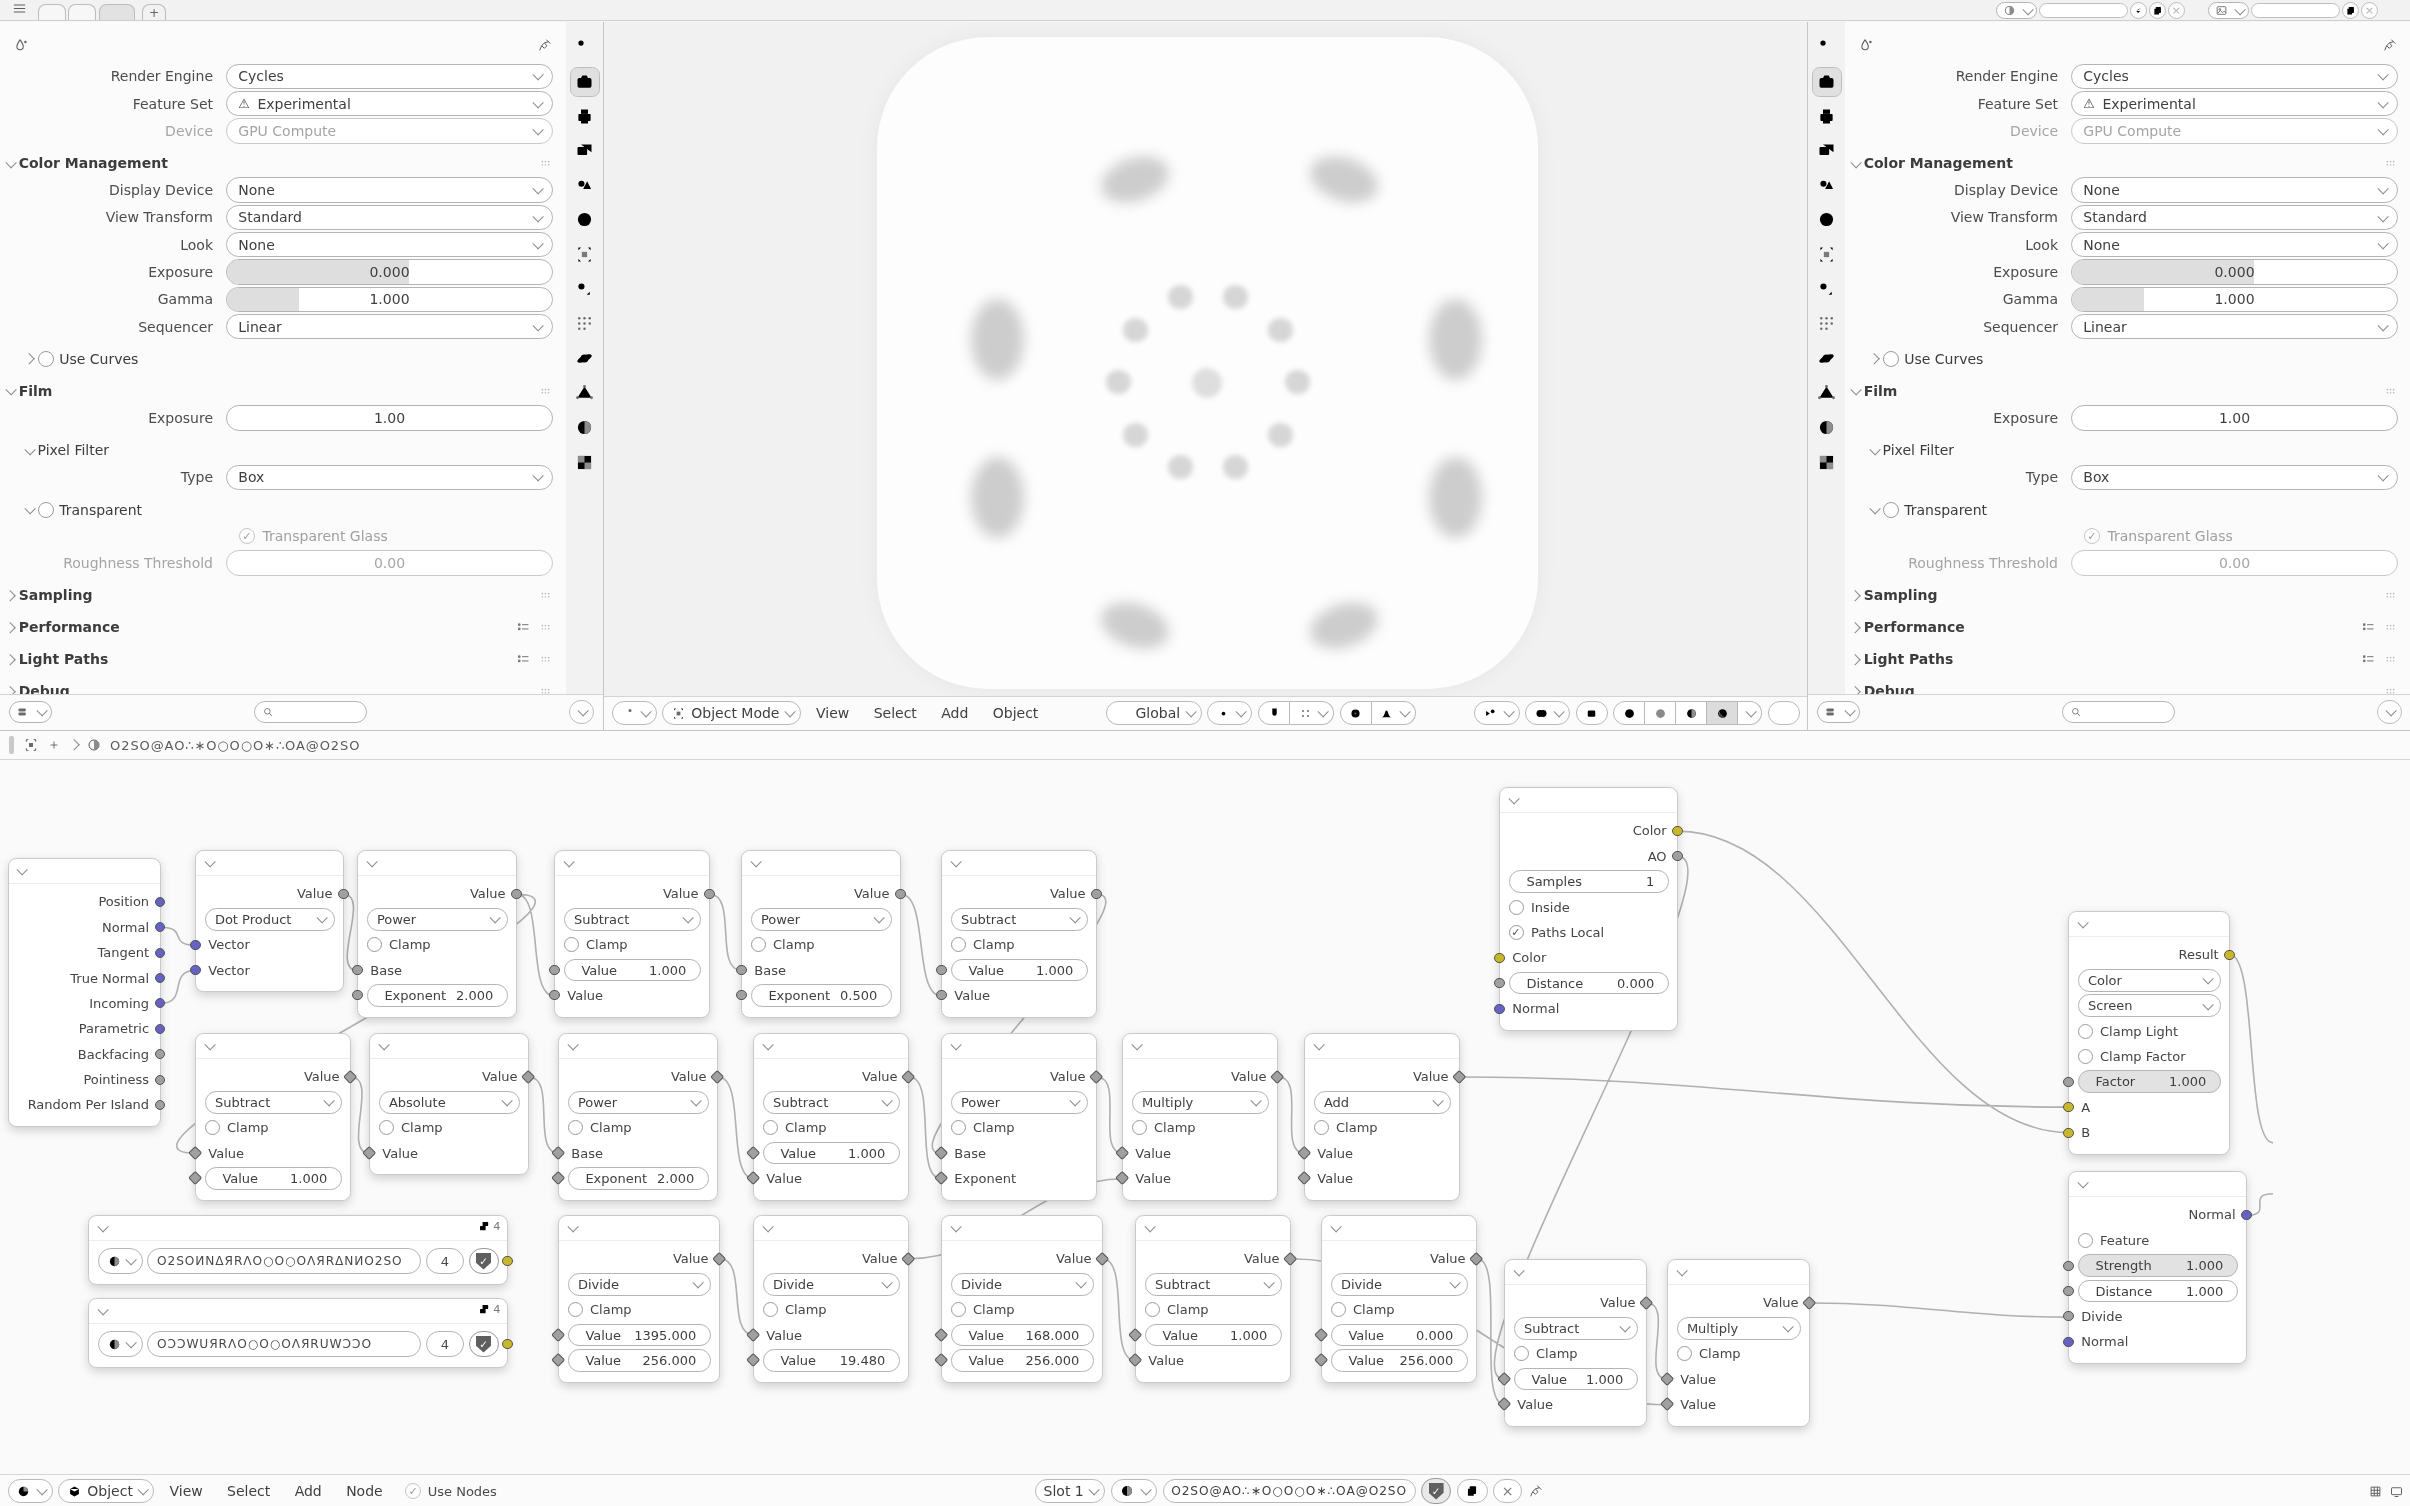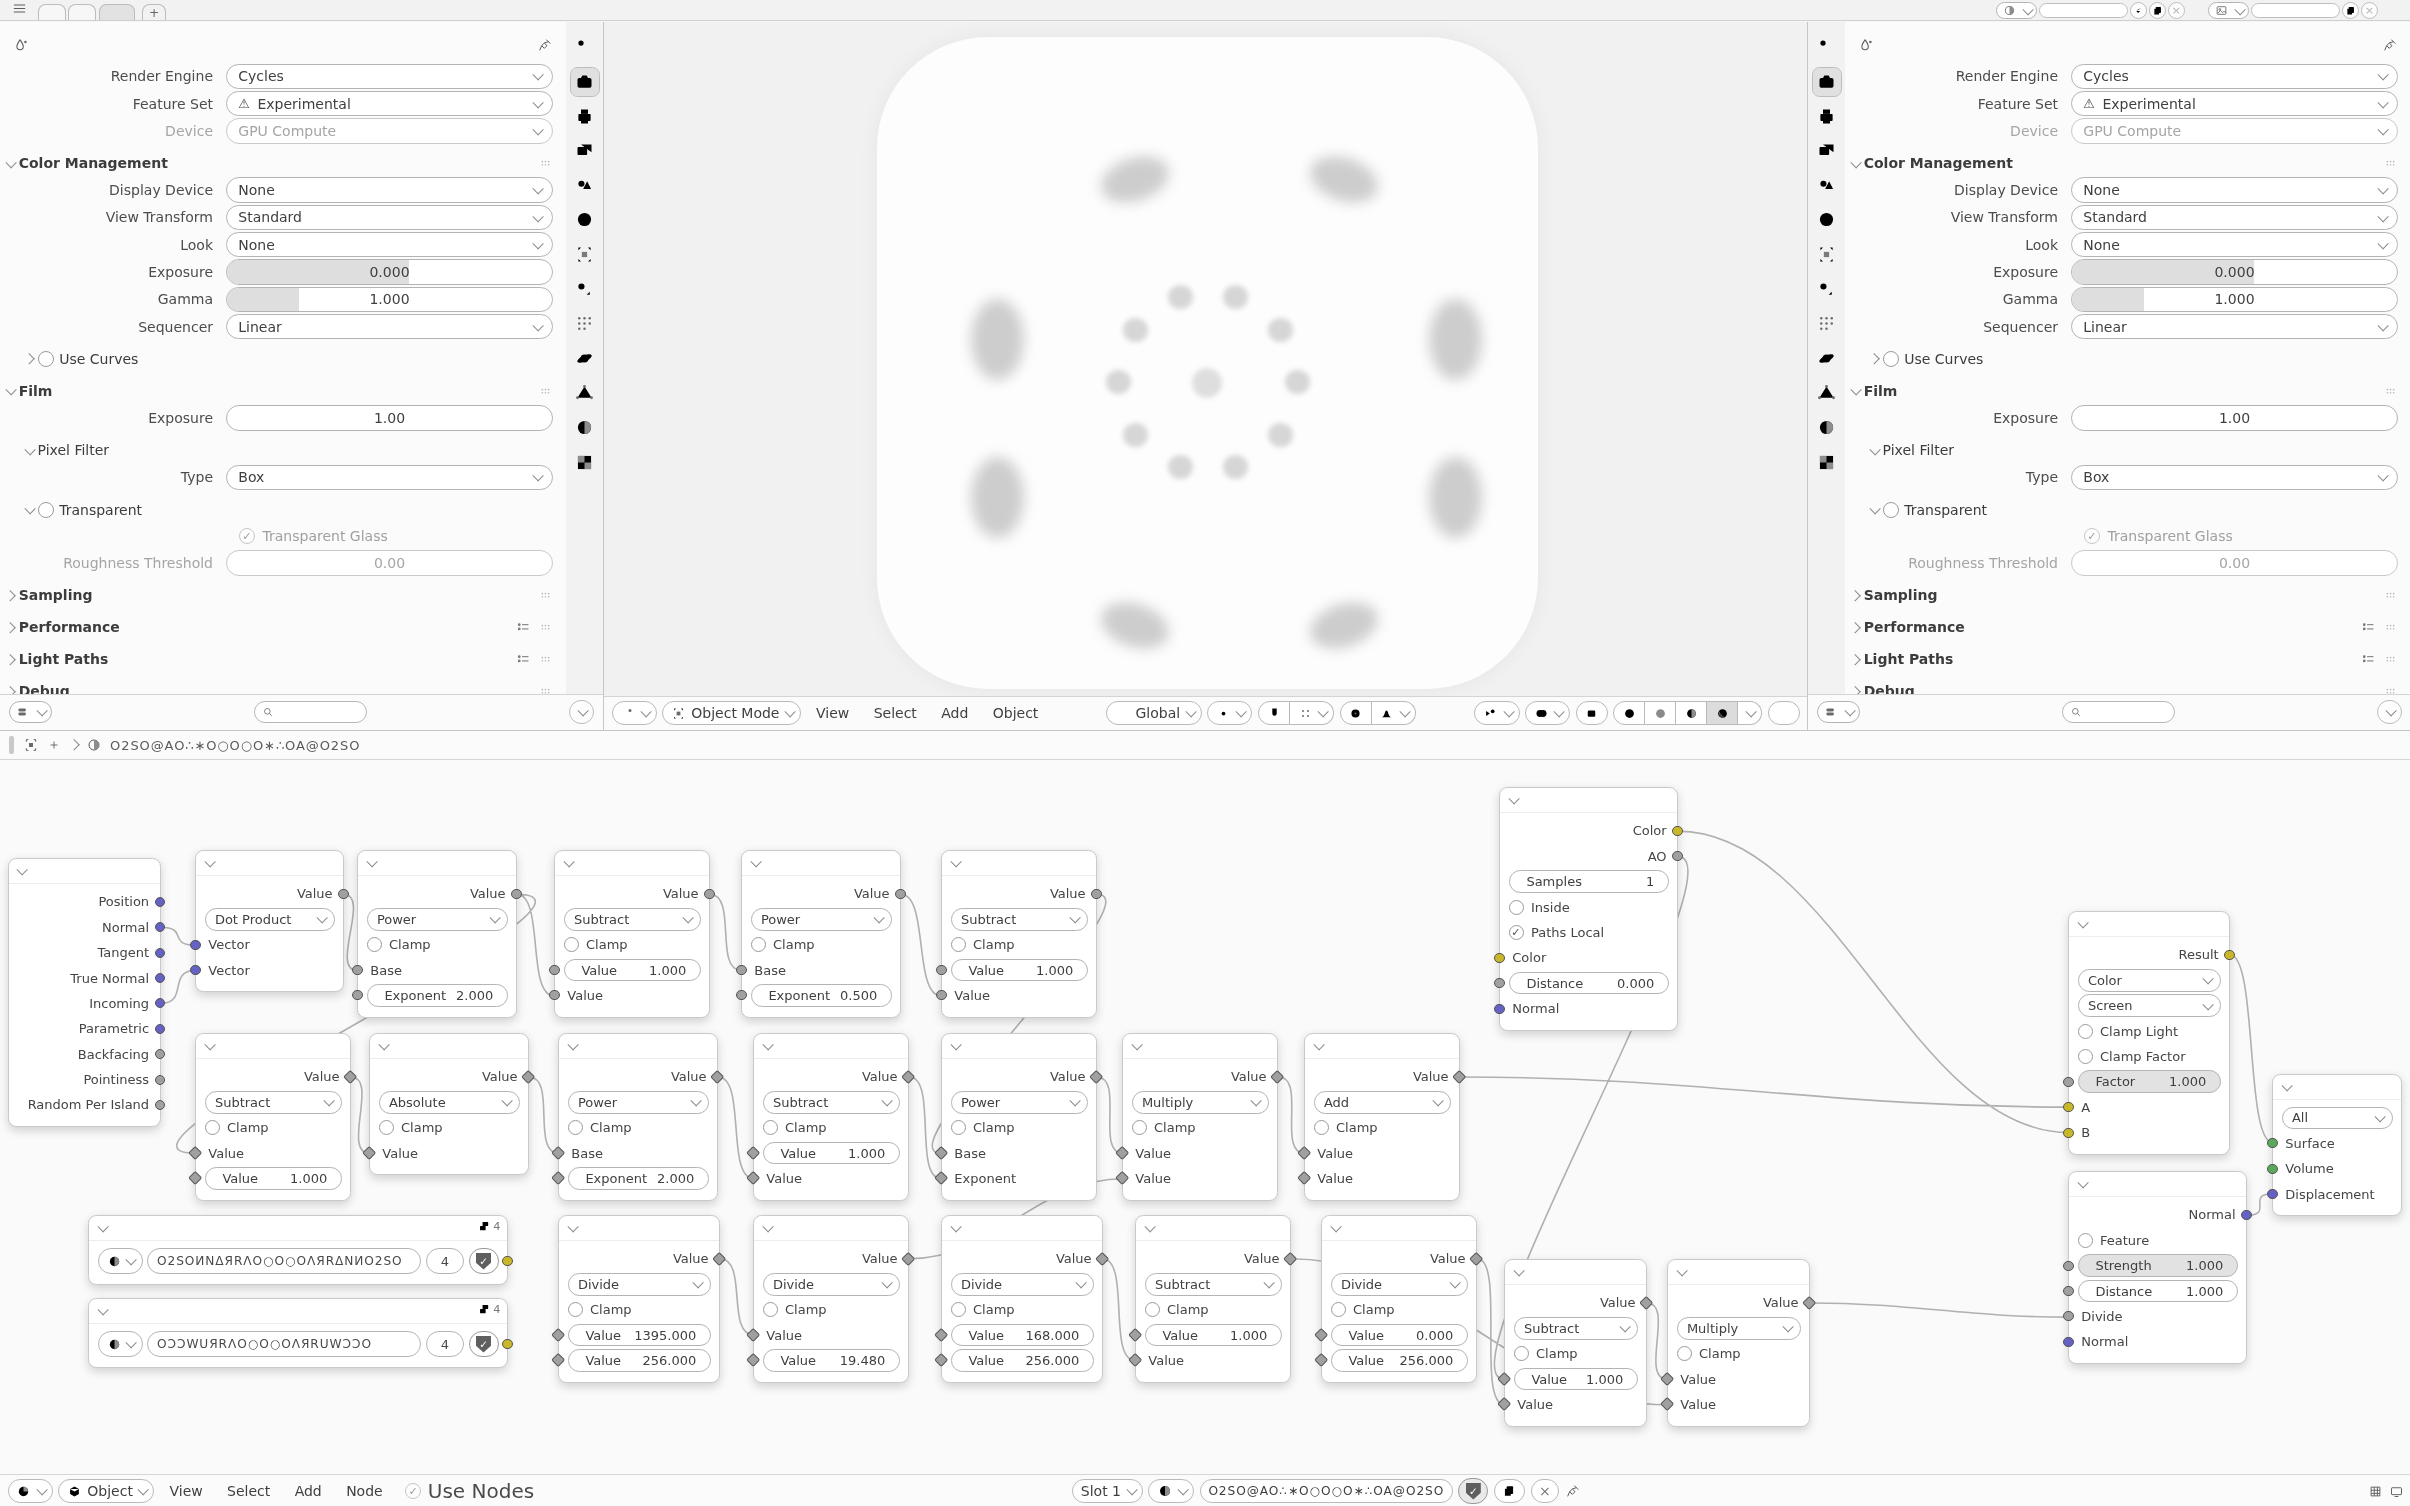--- a/index.html
+++ b/index.html
@@ -1866,45 +1866,20 @@
             <div class="nrow">
               <span style="padding-left: 3.8px;">Normal</span>
             </div>
           </div>
           <div class="sock" style="background: rgb(101, 98, 196); right: -5.6px; top: 38px;"></div>
           <div class="sock" style="background: rgb(160, 160, 160); left: -5.6px; top: 89px;"></div>
           <div class="sock" style="background: rgb(160, 160, 160); left: -5.6px; top: 114px;"></div>
           <div class="sock" style="background: rgb(160, 160, 160); left: -5.6px; top: 139px;"></div>
           <div class="sock" style="background: rgb(101, 98, 196); left: -5.6px; top: 165px;"></div>
         </div>
-        <div class="node" style="left: 2272px; top: 314px; width: 130px;">
-          <div class="nhead">
-            <span class="chev" style="margin: 0px;"></span>
-          </div>
-          <div class="nbody">
-            <div class="nrow">
-              <div class="npill">
-                <span>All</span>
-                <span class="chev"></span>
-              </div>
-            </div>
-            <div class="nrow">
-              <span style="padding-left: 3.8px;">Surface</span>
-            </div>
-            <div class="nrow">
-              <span style="padding-left: 3.8px;">Volume</span>
-            </div>
-            <div class="nrow">
-              <span style="padding-left: 3.8px;">Displacement</span>
-            </div>
-          </div>
-          <div class="sock" style="background: rgb(91, 168, 91); left: -5.6px; top: 63px;"></div>
-          <div class="sock" style="background: rgb(91, 168, 91); left: -5.6px; top: 89px;"></div>
-          <div class="sock" style="background: rgb(101, 98, 196); left: -5.6px; top: 114px;"></div>
-        </div>
       </div>
     <div class="ne-bottom">
         <div class="hbtn">
           <svg class="ic" width="15" height="15" viewBox="0 0 24 24">
             <circle cx="12" cy="12" r="7.5"></circle>
             <path d="M12 12 L12 4.5 A7.5 7.5 0 0 1 19.5 12 Z" fill="#8d8d8d" stroke="none"></path>
           </svg>
           <span class="chev"></span>
         </div>
         <div class="hbtn">
@@ -1913,21 +1888,21 @@
           </svg>
           <span>Object</span>
           <span class="chev"></span>
         </div>
         <span class="menu-item">View</span>
         <span class="menu-item">Select</span>
         <span class="menu-item">Add</span>
         <span class="menu-item">Node</span>
         <div style="display: flex; align-items: center; gap: 6.6px; margin-left: 7.5px;">
           <span class="cb on dis-el"></span>
-          <span style="font-size: 20px; color: rgb(74, 74, 74);">Use Nodes</span>
+          <span style="font-size: 13px; color: rgb(74, 74, 74);">Use Nodes</span>
         </div>
         <div style="width: 527px;"></div>
         <div class="hbtn">
           <span>Slot 1</span>
           <span class="chev"></span>
         </div>
         <div class="hbtn">
           <svg class="ic" width="16" height="16" viewBox="0 0 24 24">
             <circle cx="12" cy="12" r="7.5"></circle>
             <path d="M12 4.5 A7.5 7.5 0 0 1 12 19.5 Z" fill="#8d8d8d" stroke="none"></path>

